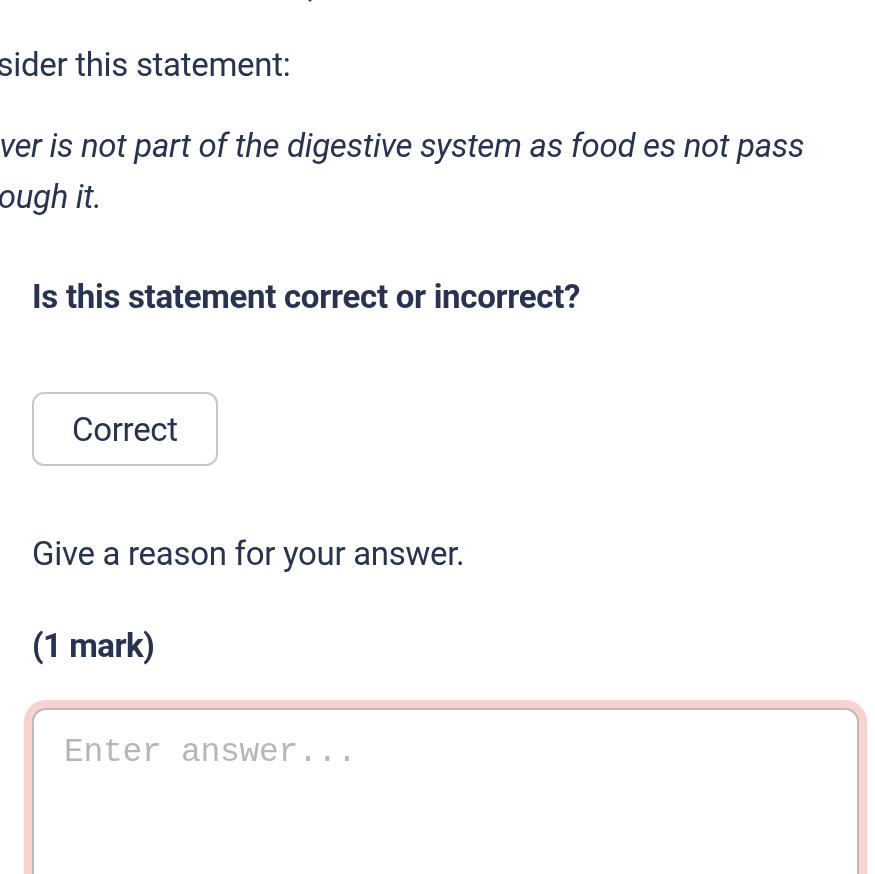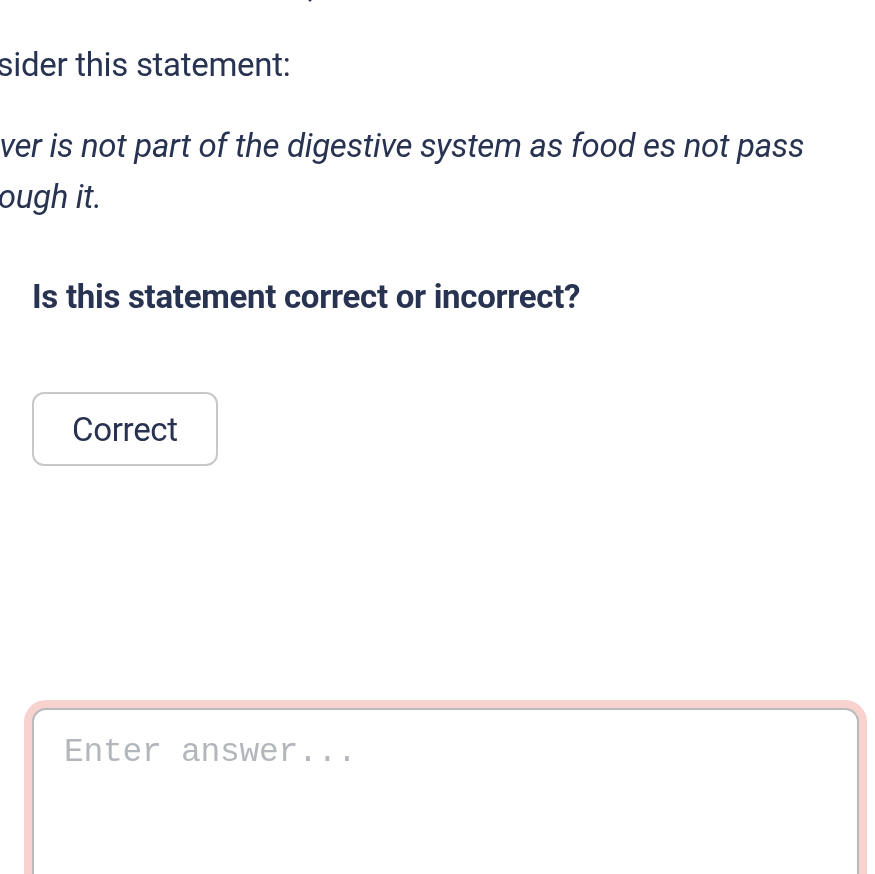--- a/index.html
+++ b/index.html
@@ -150,21 +150,23 @@
   <div class="intro">onsider this statement:</div>
 
   <div class="statement">e liver is not part of the digestive system as food es not pass through it.</div>
 
   <div class="question">Is this statement correct or incorrect?</div>
 
   <div class="options">
     <button class="option-btn">Correct</button>
   </div>
 
+  <div class="reason">Give a reason for your answer.</div>
 
+  <div class="mark">(1 mark)</div>
 
   <div class="answer-wrap">
     <div class="answer-inner">
       <textarea class="answer-input" placeholder="Enter answer..." style=""></textarea>
     </div>
   </div>
 
 </div>
 
 </body></html>

